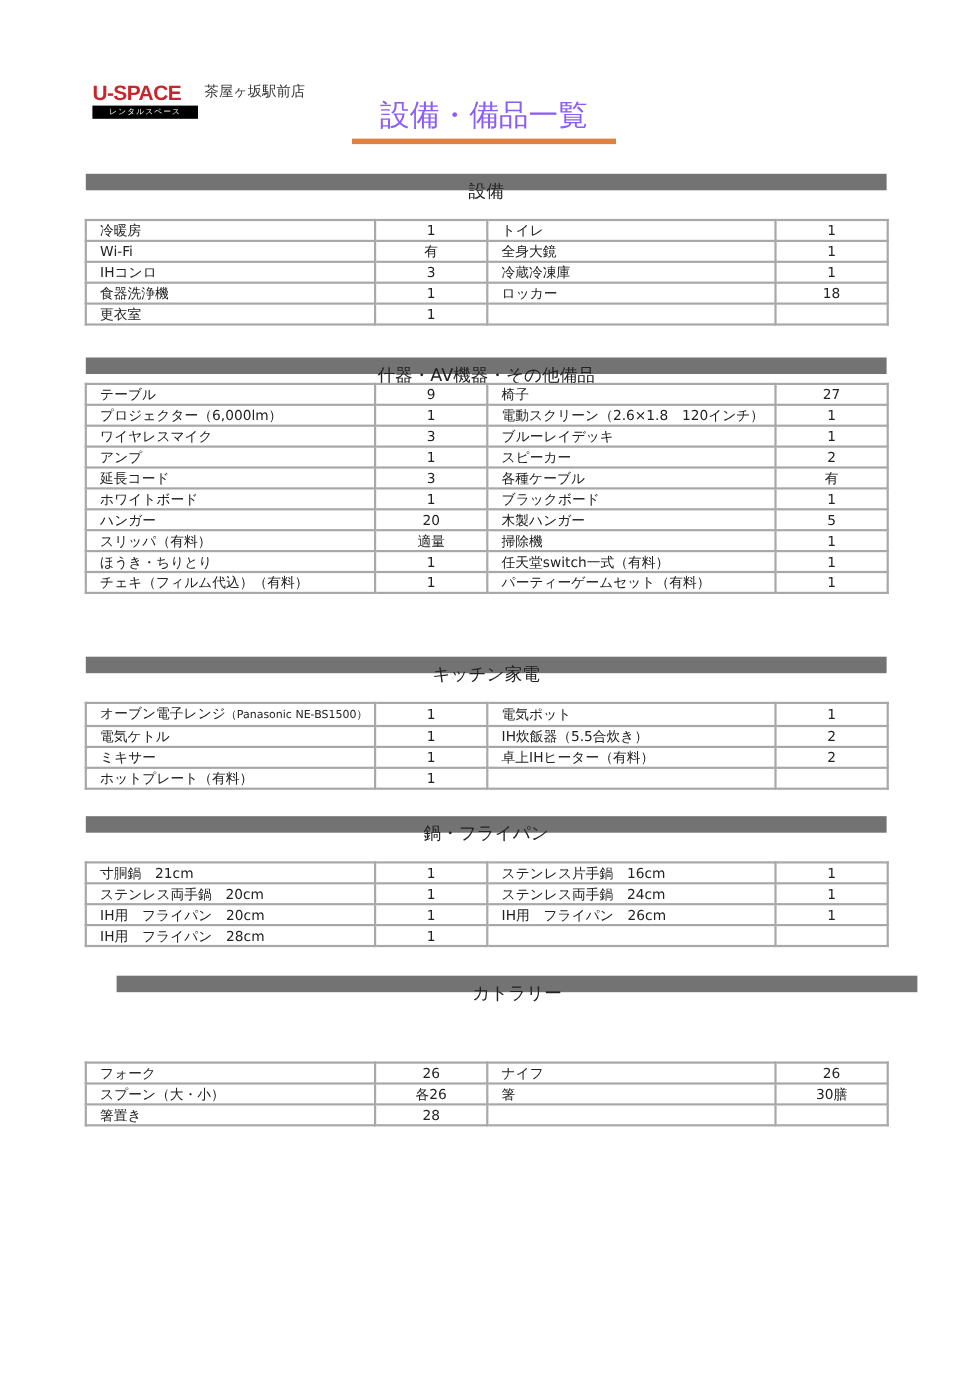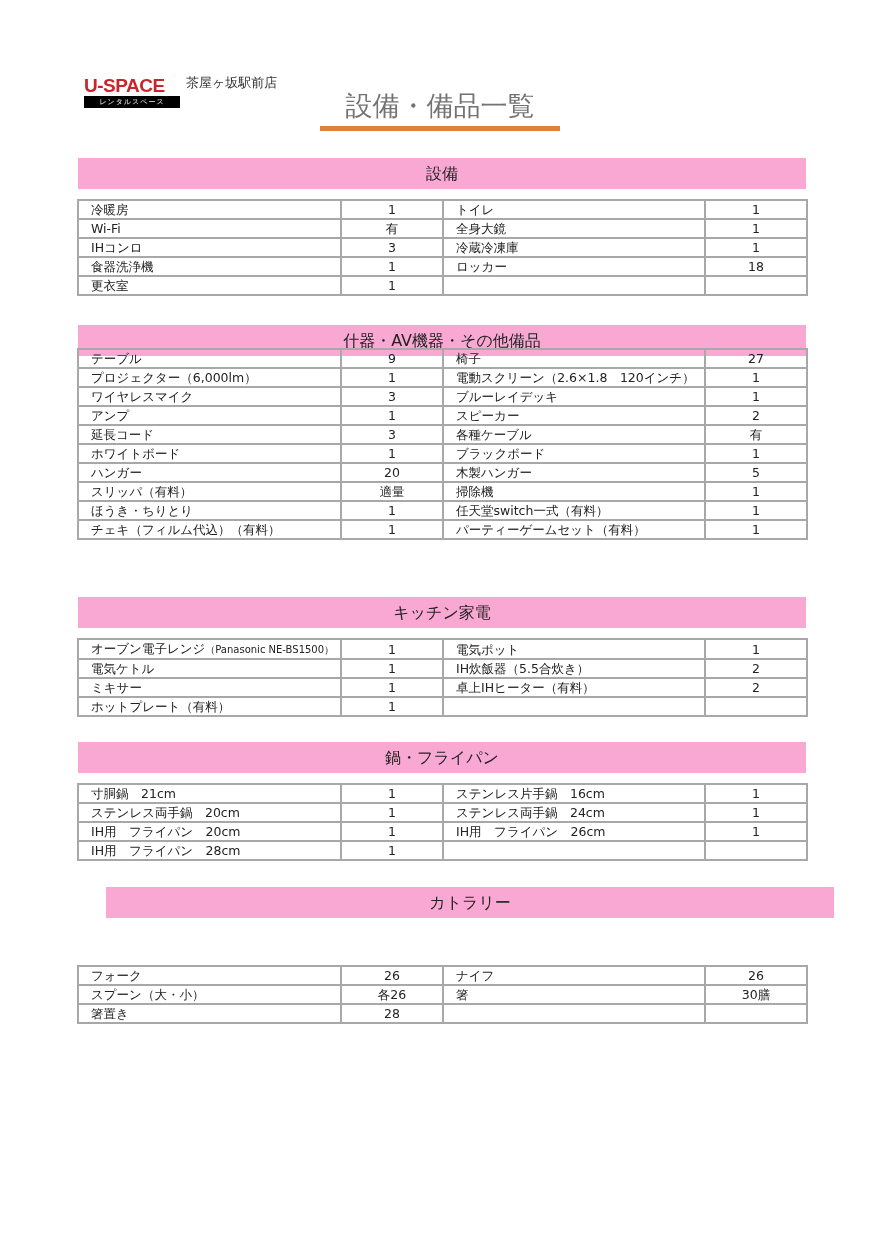--- a/index.html
+++ b/index.html
@@ -5,23 +5,23 @@
   html, body { margin: 0; padding: 0; background: #ffffff; }
   body { width: 891px; height: 1260px; position: relative; overflow: hidden;
          font-family: "DejaVu Sans", "Liberation Sans", sans-serif; color: #222; }
   .logo { position: absolute; left: 84px; top: 66px; width: 96px; margin-top: 10px; }
   .logo-main { font-family: "Liberation Sans", sans-serif; font-weight: bold; font-size: 19px;
                color: #c8252c; letter-spacing: -0.5px; line-height: 20px; }
   .logo-sub { background: #000000; color: #fff; font-size: 7px; text-align: center;
               height: 12px; line-height: 12px; letter-spacing: 1px; margin-top: 0px; }
   .store { position: absolute; left: 186px; top: 74px; font-size: 13px; color: #333; }
   .title { position: absolute; left: 320px; top: 88px; width: 240px; text-align: center;
-           font-size: 27px; color: #737373; line-height: 36px; }
+           font-size: 27px; color: #8b5cf6; line-height: 36px; }
   .title-bar { position: absolute; left: 320px; top: 126px; width: 240px; height: 5px; background: #e0803f; }
-  .section-header { position: absolute; left: 78px; width: 728px; height: 31px; background: #f9a8d4;
+  .section-header { position: absolute; left: 78px; width: 728px; height: 15px; background: #737373;
                     text-align: center; line-height: 31px; font-size: 16px; color: #222; }
   table.items { position: absolute; left: 77px; width: 729px; border-collapse: collapse; table-layout: fixed; }
   table.items td { border: 2px solid #a8a8a8; height: 17px; padding: 0 12px; font-size: 12.5px;
                    line-height: 17px; white-space: nowrap; overflow: hidden; }
   table.items td.qty { text-align: center; padding: 0; }
   col.c-name { width: 263px; }
   col.c-qty { width: 102px; }
   col.c-name2 { width: 262px; }
   col.c-qty2 { width: 102px; }
   .small { font-size: 10px; }

